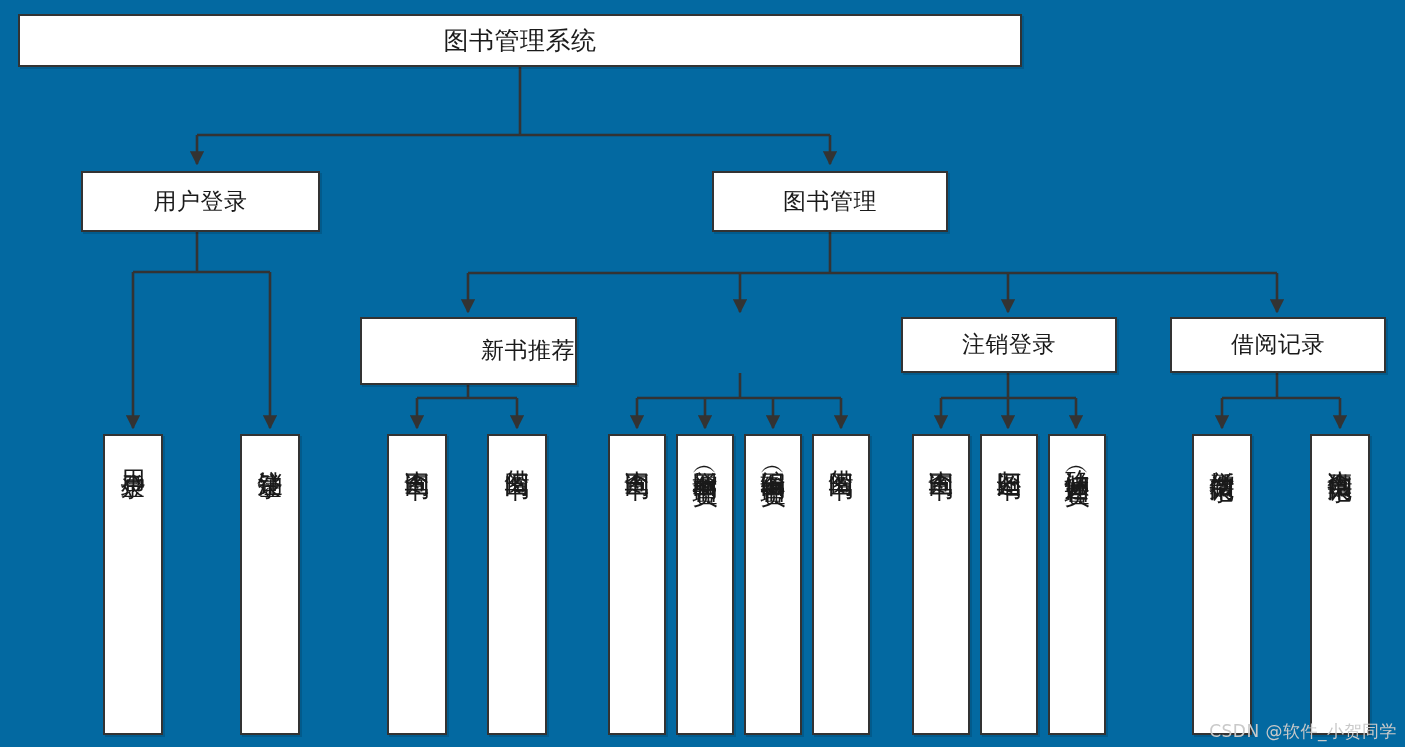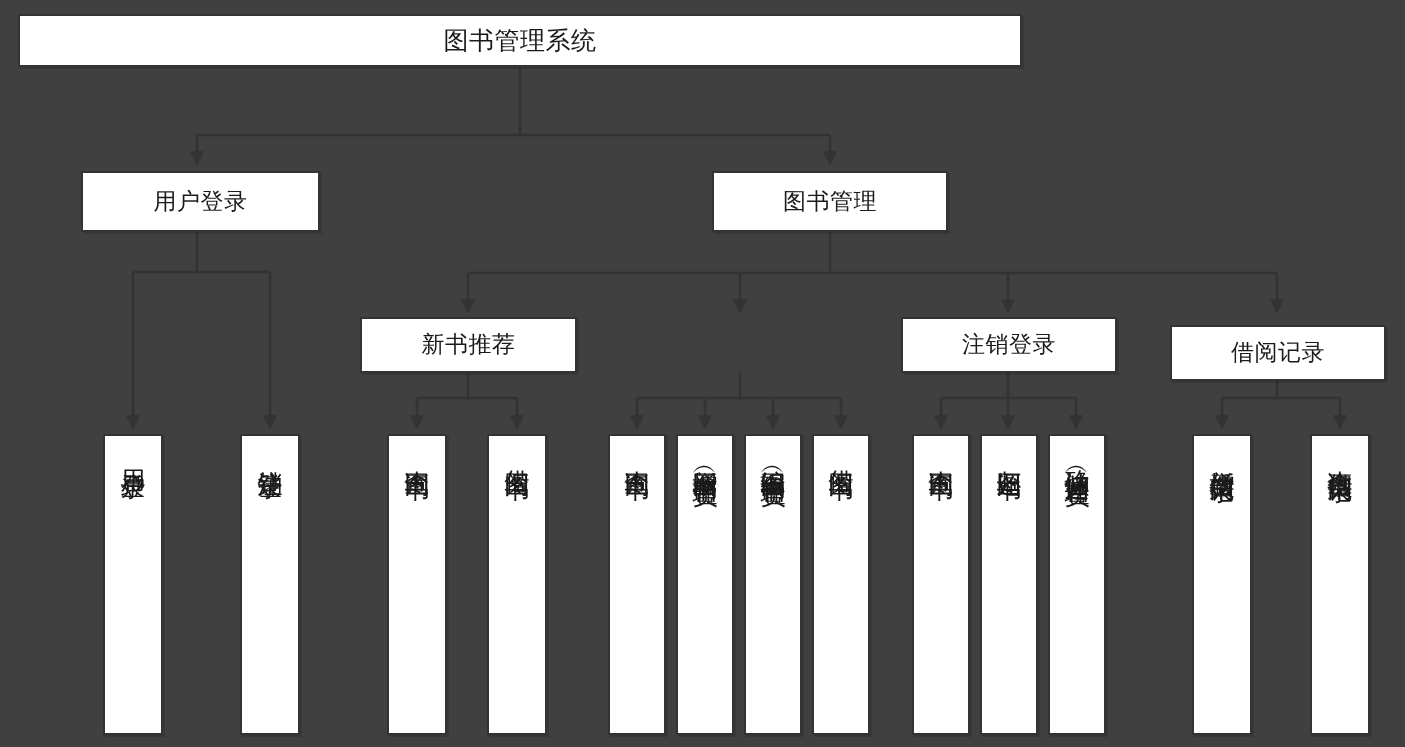--- a/index.html
+++ b/index.html
@@ -7,21 +7,21 @@
     padding: 0;
     background: #ffffff;
   }
   body {
     font-family: "DejaVu Sans", "Liberation Sans", sans-serif;
   }
   #canvas {
     position: relative;
     width: 1405px;
     height: 747px;
-    background: #404040;
+    background: #0369a1;
     overflow: hidden;
   }
   #edges {
     position: absolute;
     left: 0;
     top: 0;
     width: 1405px;
     height: 747px;
     pointer-events: none;
   }
@@ -130,27 +130,27 @@
     <span>图书管理系统</span>
   </div>
 
   <div class="node horizontal" style="left:81px; top:171px; width:239px; height:61px;">
     <span>用户登录</span>
   </div>
   <div class="node horizontal" style="left:712px; top:171px; width:236px; height:61px;align-items:center;">
     <span>图书管理</span>
   </div>
 
-  <div class="node horizontal" style="left:360px; top:317px; width:217px; height:56px;">
+  <div class="node horizontal" style="left:360px; top:317px; width:217px; height:68px;justify-content:flex-end;">
     <span>新书推荐</span>
   </div>
   <div class="node horizontal" style="left:901px; top:317px; width:216px; height:56px;">
     <span>注销登录</span>
   </div>
-  <div class="node horizontal" style="left:1170px; top:317px; width:216px; height:56px;margin-top:8px;">
+  <div class="node horizontal" style="left:1170px; top:317px; width:216px; height:56px;">
     <span>借阅记录</span>
   </div>
 
   <div class="node vertical" style="left:103px; top:434px; width:60px; height:301px;">
     <span class="vtext">用户登录</span>
   </div>
   <div class="node vertical" style="left:240px; top:434px; width:60px; height:301px;">
     <span class="vtext">注销登录</span>
   </div>
 
@@ -184,14 +184,15 @@
     <span class="vtext">确认归还（管理员）</span>
   </div>
 
   <div class="node vertical" style="left:1192px; top:434px; width:60px; height:301px;">
     <span class="vtext">新增借阅记录</span>
   </div>
   <div class="node vertical" style="left:1310px; top:434px; width:60px; height:301px;">
     <span class="vtext">查询借阅记录</span>
   </div>
 
+  <div id="watermark">CSDN @软件_小贺同学</div>
 
 </div>
 
 </body></html>

